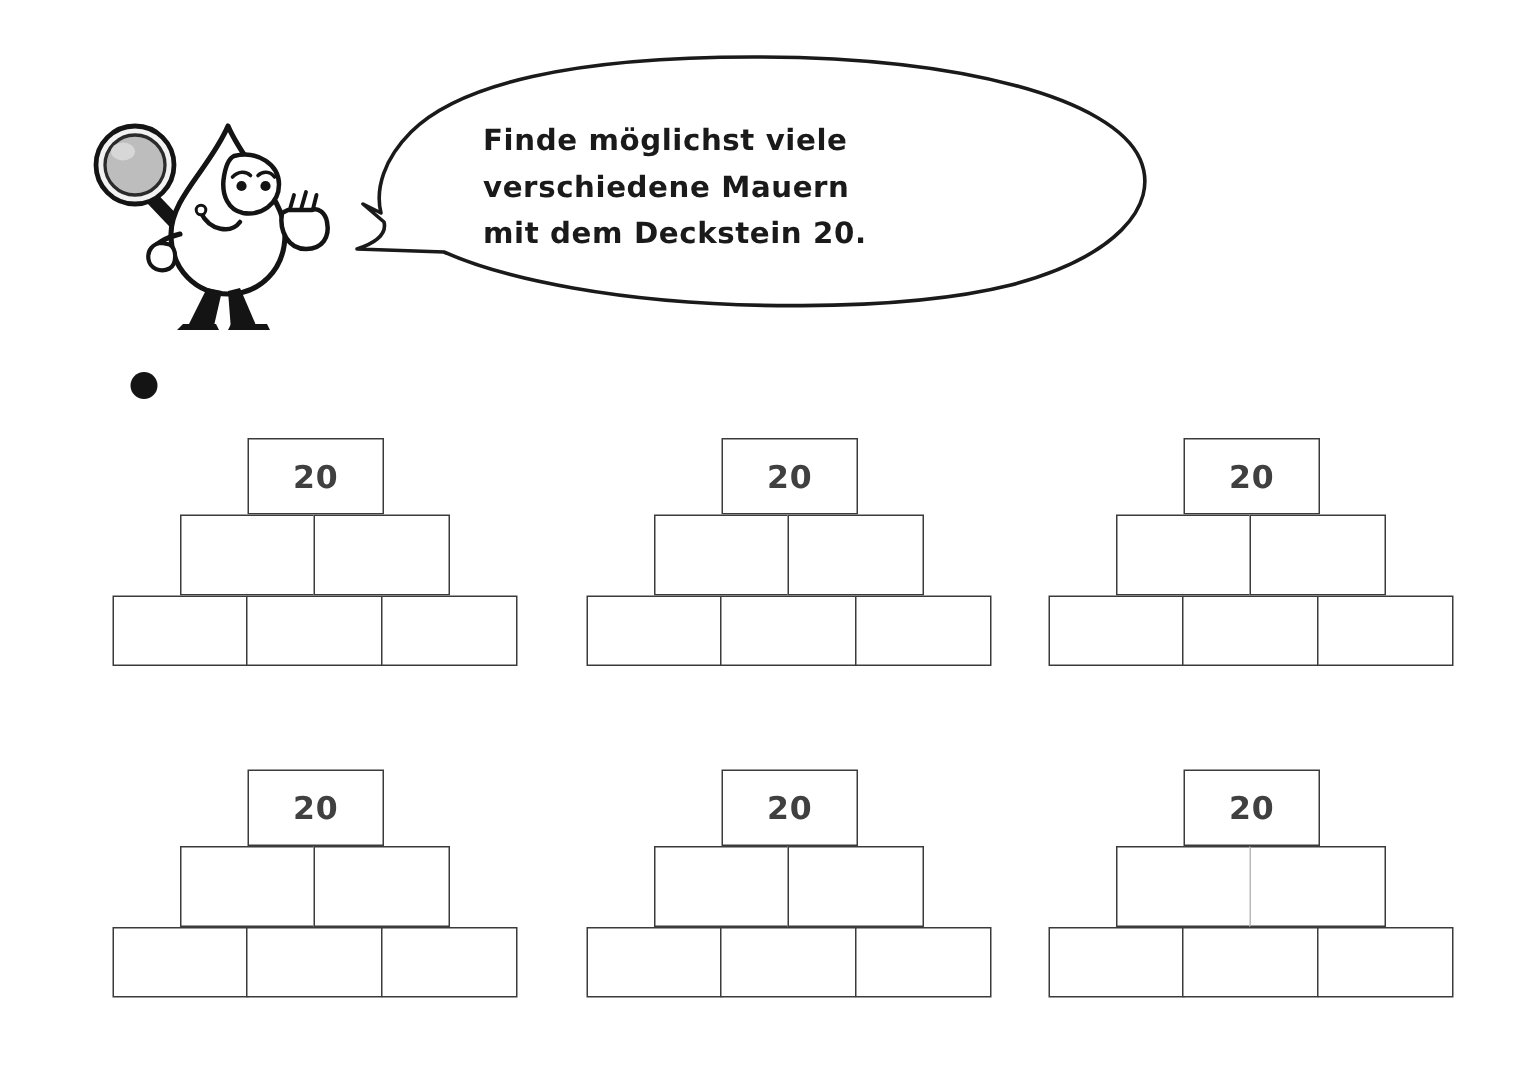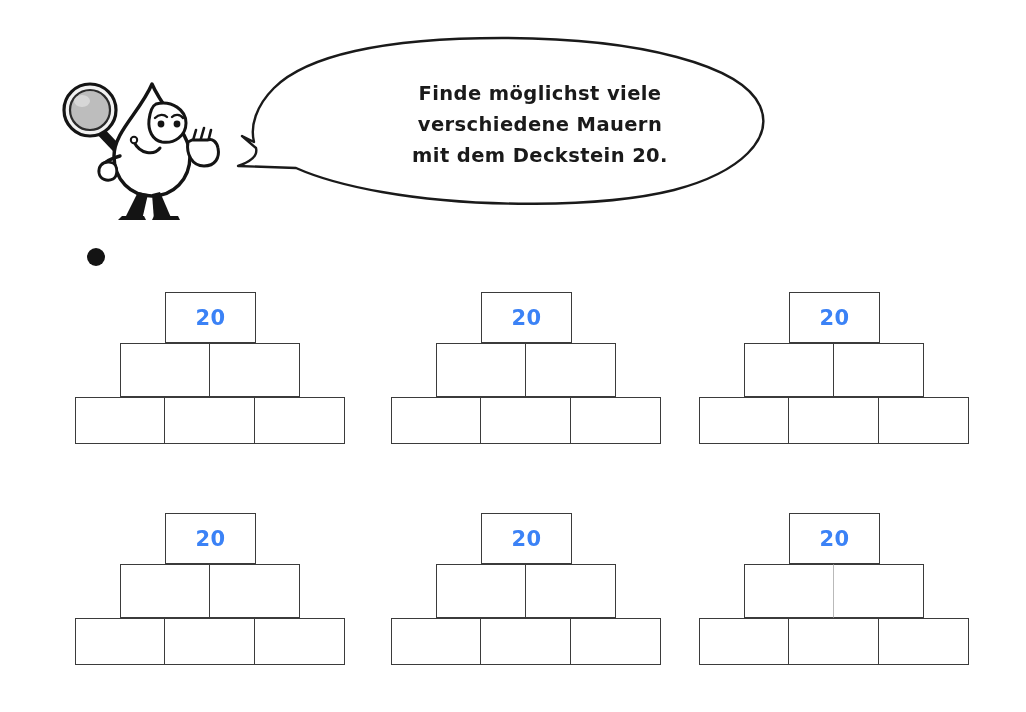--- a/index.html
+++ b/index.html
@@ -34,29 +34,28 @@
     left: 222px;
     top: 30px;
     width: 560px;
     height: 180px;
   }
   .bubble-text {
     position: absolute;
     left: 100px;
     top: 48px;
     width: 380px;
-    text-align: center;
+    text-align: left;
     font-family: "DejaVu Sans", sans-serif;
     font-size: 19.5px;
     font-weight: bold;
     line-height: 31px;
     color: #1a1a1a;
     letter-spacing: 0.4px;
     white-space: pre-line;
-    margin-left: 28px;
   }
 
   
   .bullet-dot {
     position: absolute;
     left: 87px;
     top: 248px;
     width: 18px;
     height: 18px;
     border-radius: 50%;
@@ -83,21 +82,21 @@
     box-sizing: border-box;
     border: 1.6px solid #3b3b3b;
     margin-right: -1.6px;
     background: #ffffff;
     display: flex;
     align-items: center;
     justify-content: center;
     font-family: "DejaVu Sans", sans-serif;
     font-size: 21px;
     font-weight: bold;
-    color: #3b82f6;
+    color: #404040;
     letter-spacing: 0.5px;
   }
   .row-top .cell    { height: 51px; }
   .row-middle .cell { height: 54px; }
   .row-bottom .cell { height: 47px; }
 
   
   .cell.faded-left { border-left-color: #b9b9b9; }
 </style>
 </head>

